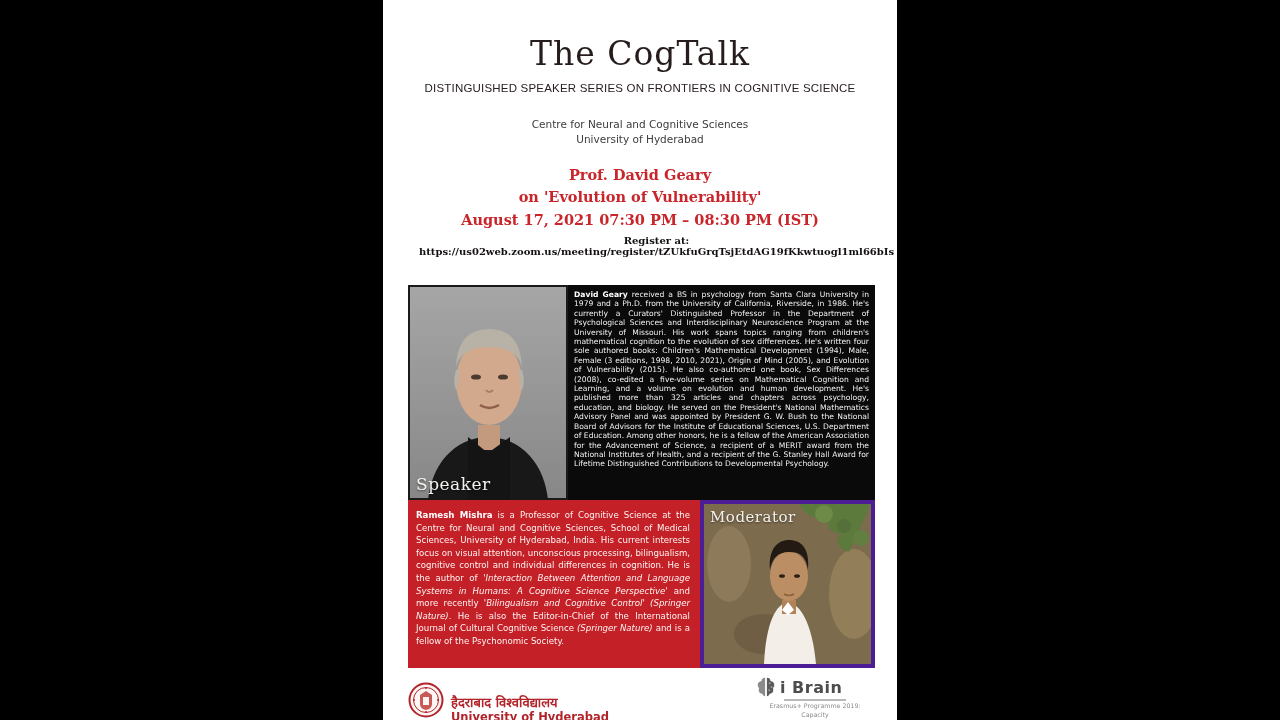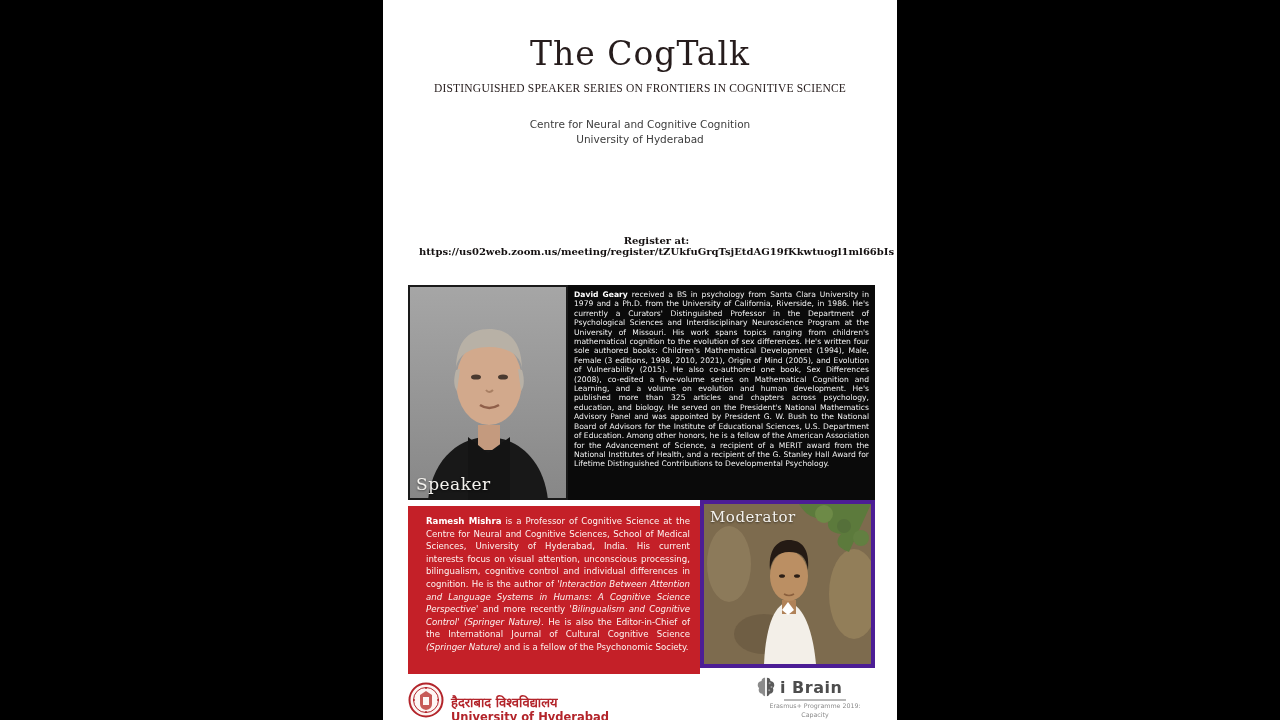--- a/index.html
+++ b/index.html
@@ -9,21 +9,21 @@
   .stage { position:relative; width:1024px; height:720px; background:#000; }
   .letterbox { position:absolute; top:0; height:720px; background:#000; }
   .letterbox.left { left:0; width:383px; }
   .letterbox.right { left:897px; width:383px; }
 
   .poster { position:absolute; left:383px; top:0; width:514px; height:720px; background:#ffffff; }
 
   .title { position:absolute; top:34px; left:0; width:100%; text-align:center;
            font-family:"DejaVu Serif", serif; font-size:33px; color:#261c1c; letter-spacing:1px; }
   .subtitle { position:absolute; top:82px; left:0; width:100%; text-align:center;
-              font-family:Liberation Serif, serif; font-size:11.5px; color:#2a2020; letter-spacing:0.2px; }
+              font-family:Liberation Sans, sans-serif; font-size:11.5px; color:#2a2020; letter-spacing:0.2px; }
   .org { position:absolute; top:117px; left:0; width:100%; text-align:center;
          font-size:10.5px; color:#3c3c3c; line-height:1.45; }
   .event { position:absolute; top:164px; left:0; width:100%; text-align:center;
            font-family:"DejaVu Serif", serif; font-weight:bold; font-size:14.5px;
            color:#c9252b; line-height:1.55; }
   .register { position:absolute; top:235px; left:0; width:100%; text-align:center;
               font-family:"DejaVu Serif", serif; font-weight:bold; font-size:10px; color:#141010;padding-left:33px; }
 
   .people { position:absolute; top:285px; left:25px; width:467px; }
   .speaker-row { display:flex; width:467px; height:215px; }
@@ -31,21 +31,21 @@
   .speaker-photo svg { display:block; }
   .photo-label { position:absolute; font-family:"DejaVu Serif", serif; color:#f4f2ee;
                  font-size:17px; letter-spacing:0.5px; text-shadow:0 1px 2px rgba(0,0,0,.5); }
   .speaker-photo .photo-label { left:8px; bottom:6px;margin-top:32px; }
   .speaker-bio { width:307px; height:215px; background:#0a0a0a; color:#f2f2f2;
                  font-size:7.6px; line-height:9.4px; padding:5px 6px; text-align:justify; }
   .speaker-bio b { color:#ffffff; }
 
   .moderator-row { display:flex; width:467px; height:168px; }
   .moderator-bio { width:292px; height:168px; background:#c42028; color:#fdf3f0;
-                   font-size:8.6px; line-height:12.6px; padding:9px 10px 6px 18px; text-align:justify;margin-top:6px; }
+                   font-size:8.6px; line-height:12.6px; padding:9px 10px 6px 8px; text-align:justify; }
   .moderator-bio b { color:#ffffff; }
   .moderator-photo { position:relative; width:175px; height:168px; background:#c42028;
                      border:4px solid #4c1d95; flex:none; overflow:hidden; }
   .moderator-photo .photo-label { left:6px; top:4px; font-size:15px; }
 
   .footer { position:absolute; top:676px; left:25px; width:467px; height:42px;
             display:flex; justify-content:space-between; align-items:flex-start; }
   .uoh { display:flex; align-items:center; gap:7px; }
   .uoh-texts { color:#b3242a; }
   .uoh-hindi { font-size:13px; font-weight:bold; line-height:1.15;margin-top:20px; }
@@ -63,24 +63,29 @@
 <div class="stage">
   <div class="letterbox left"></div>
   <div class="letterbox right"></div>
 
   <div class="poster">
 
     <div class="title">The CogTalk</div>
     <div class="subtitle">DISTINGUISHED SPEAKER SERIES ON FRONTIERS IN COGNITIVE SCIENCE</div>
 
     <div class="org">
-      <div>Centre for Neural and Cognitive Cognition</div>
+      <div>Centre for Neural and Cognitive Sciences</div>
       <div>University of Hyderabad</div>
     </div>
 
+    <div class="event">
+      <div>Prof. David Geary</div>
+      <div>on 'Evolution of Vulnerability'</div>
+      <div>August 17, 2021 07:30 PM – 08:30 PM (IST)</div>
+    </div>
 
     <div class="register">Register at: https://us02web.zoom.us/meeting/register/tZUkfuGrqTsjEtdAG19fKkwtuogl1ml66bIs</div>
 
     <div class="people">
 
       <div class="speaker-row">
         <div class="speaker-photo">
           <svg width="160" height="215" viewBox="0 0 160 215">
             <defs>
               <linearGradient id="gbg" x1="0" y1="0" x2="0" y2="1">

